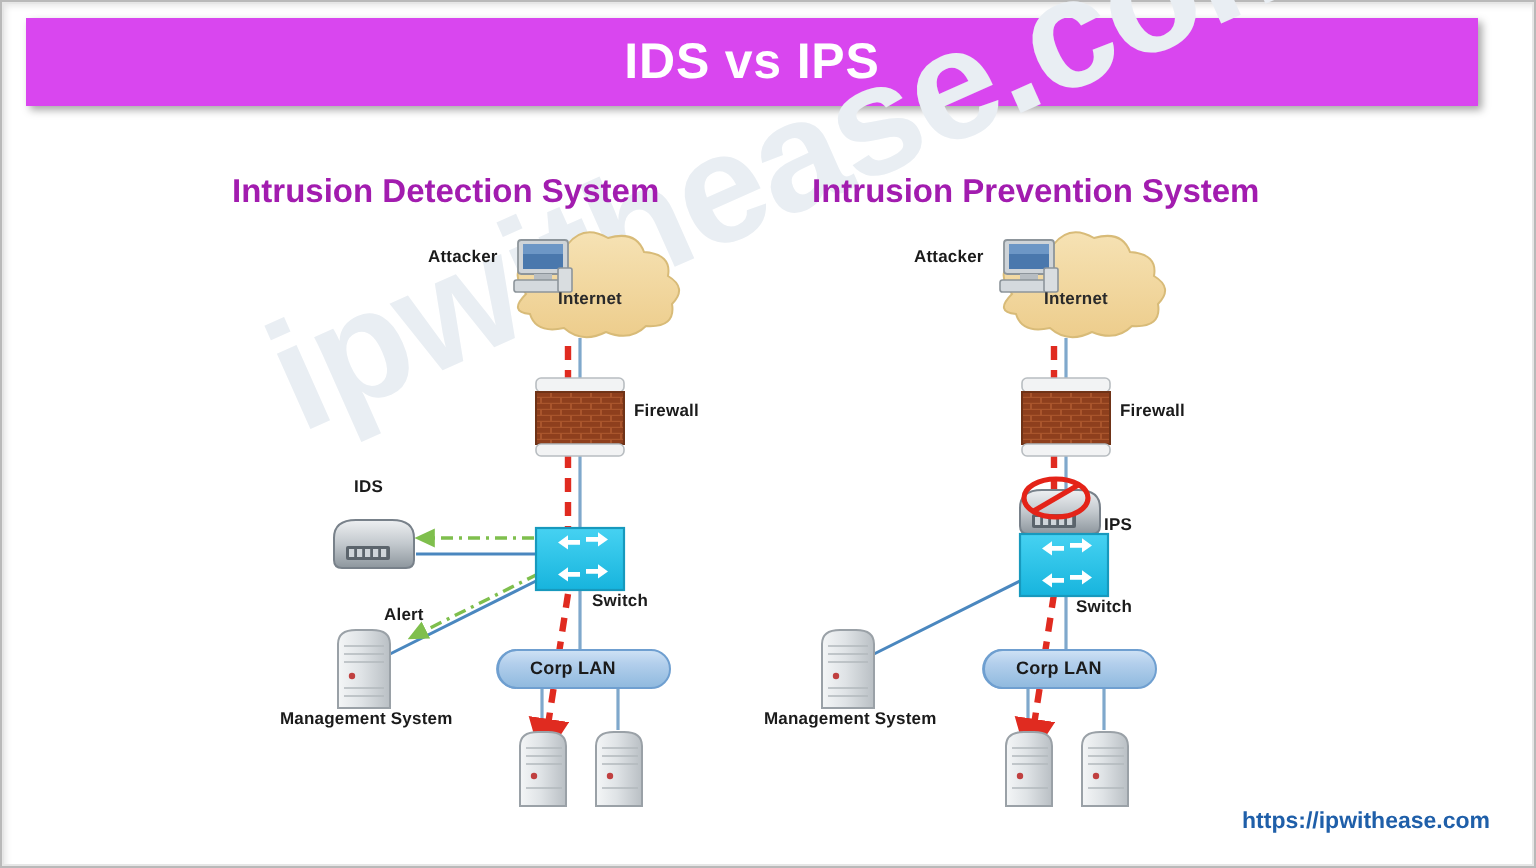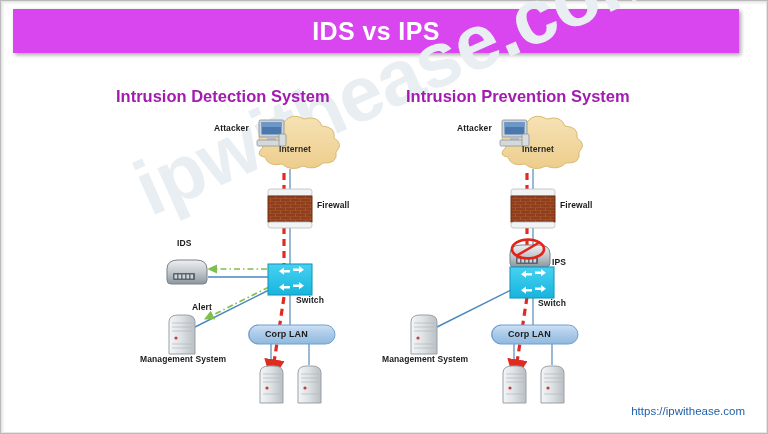--- a/index.html
+++ b/index.html
@@ -60,21 +60,21 @@
     position:absolute;font-size:8.5px;font-weight:bold;color:#1b1b1b;
     white-space:nowrap;letter-spacing:.1px;
   }
 
   
   svg.layer{position:absolute;left:0;top:0;width:768px;height:434px;overflow:visible;}
 
   
   .footer-url{
     position:absolute;right:22px;bottom:16px;
-    font-size:11.5px;font-weight:normal;color:#1f5fa9;
+    font-size:11.5px;font-weight:bold;color:#1f5fa9;
     white-space:nowrap;
   }
 </style>
 </head>
 <body>
 
 <div class="frame">
   <div class="canvas"></div>
 
   <div class="titlebar">

